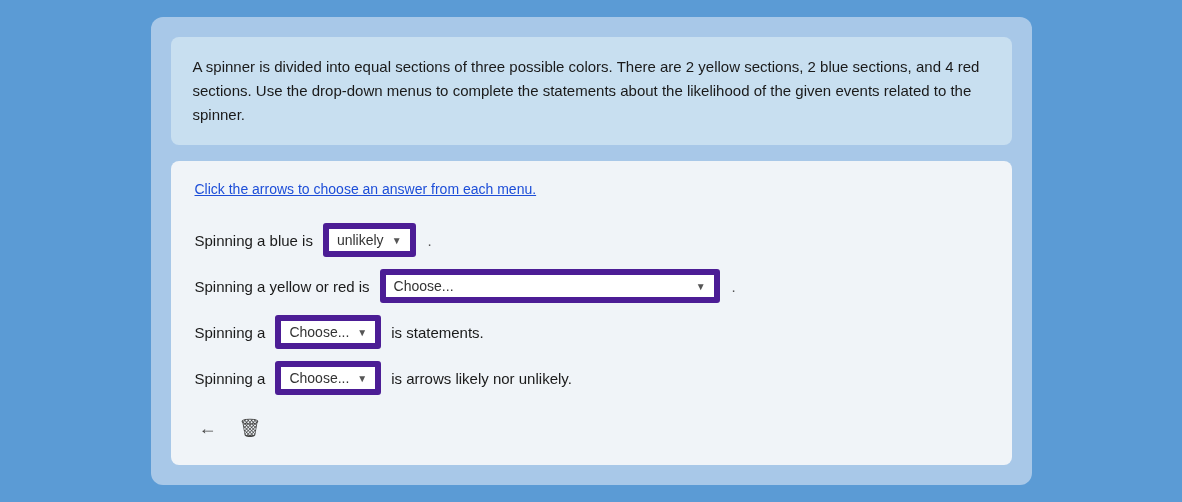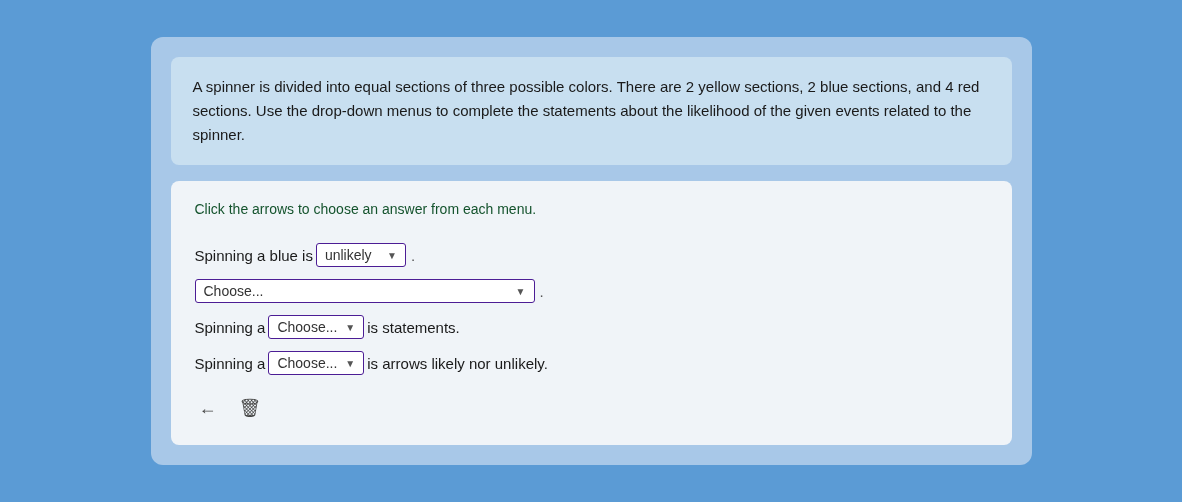--- a/index.html
+++ b/index.html
@@ -37,42 +37,43 @@
       background: #f0f4f8;
       border-radius: 8px;
       padding: 20px 24px 24px 24px;
       display: flex;
       flex-direction: column;
       gap: 0;
     }
 
     .instruction {
       font-size: 14px;
-      color: #14532d;
+      color: #1d4ed8;
       margin-bottom: 20px;
+      text-decoration: underline;
     }
 
     .row {
       display: flex;
       align-items: center;
       padding: 6px 0;
       font-size: 15px;
       color: #1a1a1a;
-      gap: 3px;
+      gap: 10px;
     }
 
     .row-label {
       white-space: nowrap;
     }
 
     .dropdown {
       display: inline-flex;
       align-items: center;
       background: #fff;
-      border: 1px solid #4c1d95;
+      border: 6px solid #4c1d95;
       border-radius: 3px;
       padding: 3px 8px 3px 8px;
       font-size: 14px;
       color: #333;
       cursor: pointer;
       min-width: 90px;
       justify-content: space-between;
       gap: 8px;
     }
 
@@ -128,20 +129,21 @@
     <div class="row">
       <span class="row-label static-text">Spinning a blue is</span>
       <div class="dropdown">
         <span>unlikely</span>
         <span class="dropdown-arrow">▼</span>
       </div>
       <span class="dot">.</span>
     </div>
 
     <div class="row">
+      <span class="row-label static-text">Spinning a yellow or red is</span>
       <div class="dropdown dropdown-wide">
         <span>Choose...</span>
         <span class="dropdown-arrow">▼</span>
       </div>
       <span class="dot">.</span>
     </div>
 
     <div class="row">
       <span class="row-label static-text">Spinning a</span>
       <div class="dropdown">

